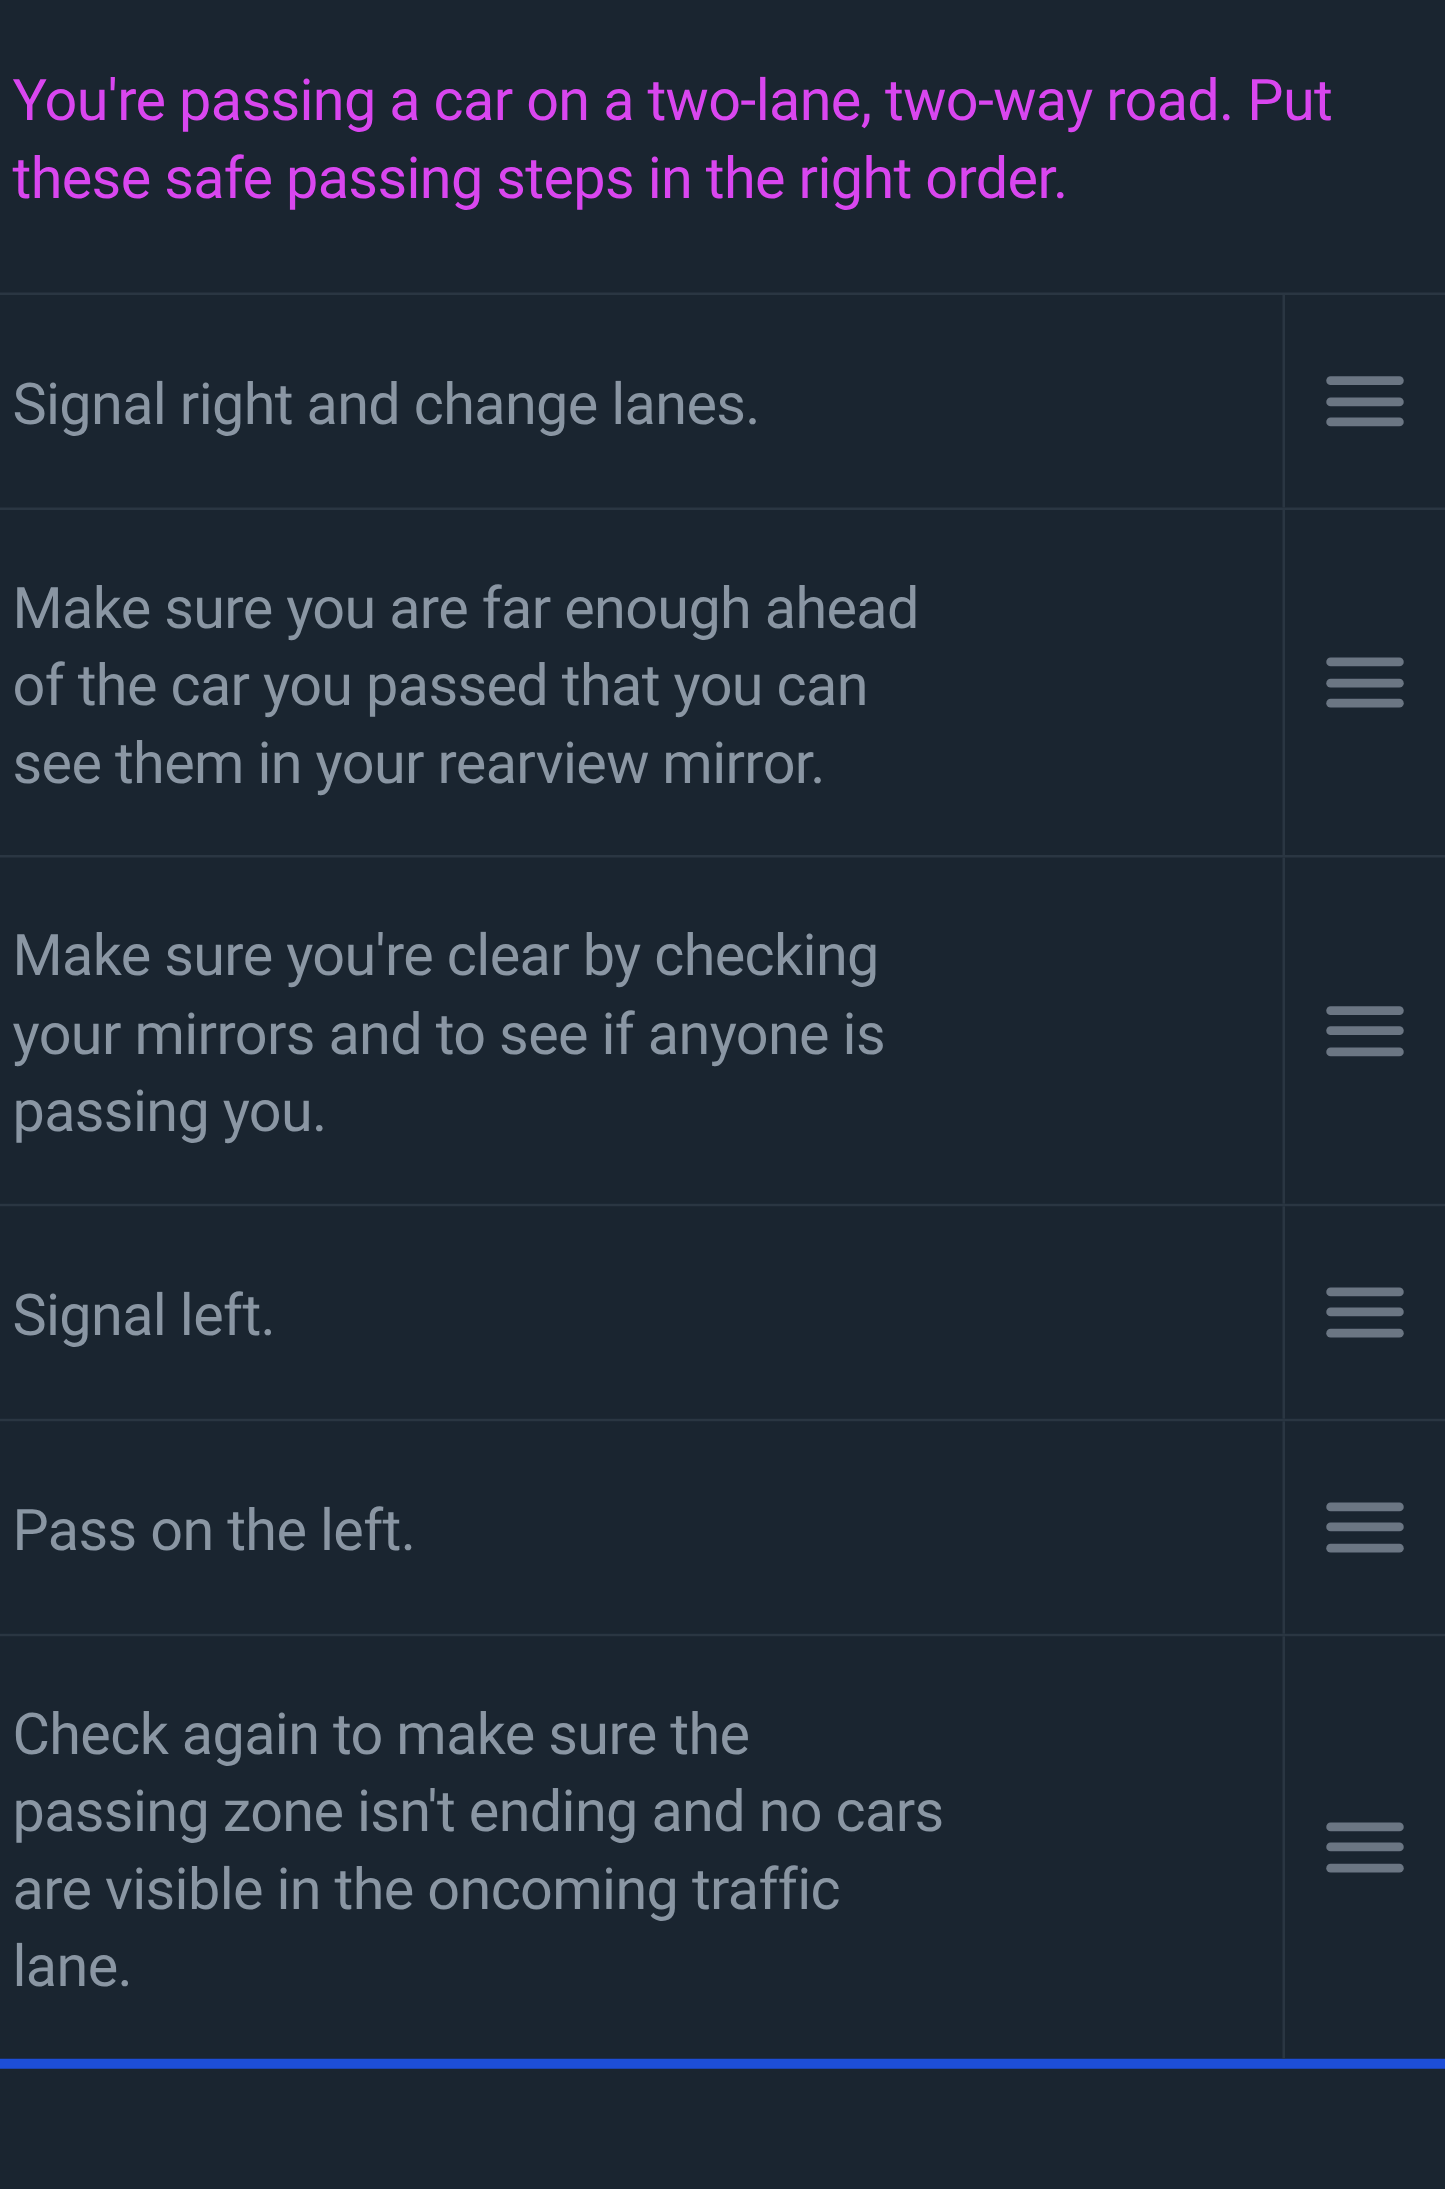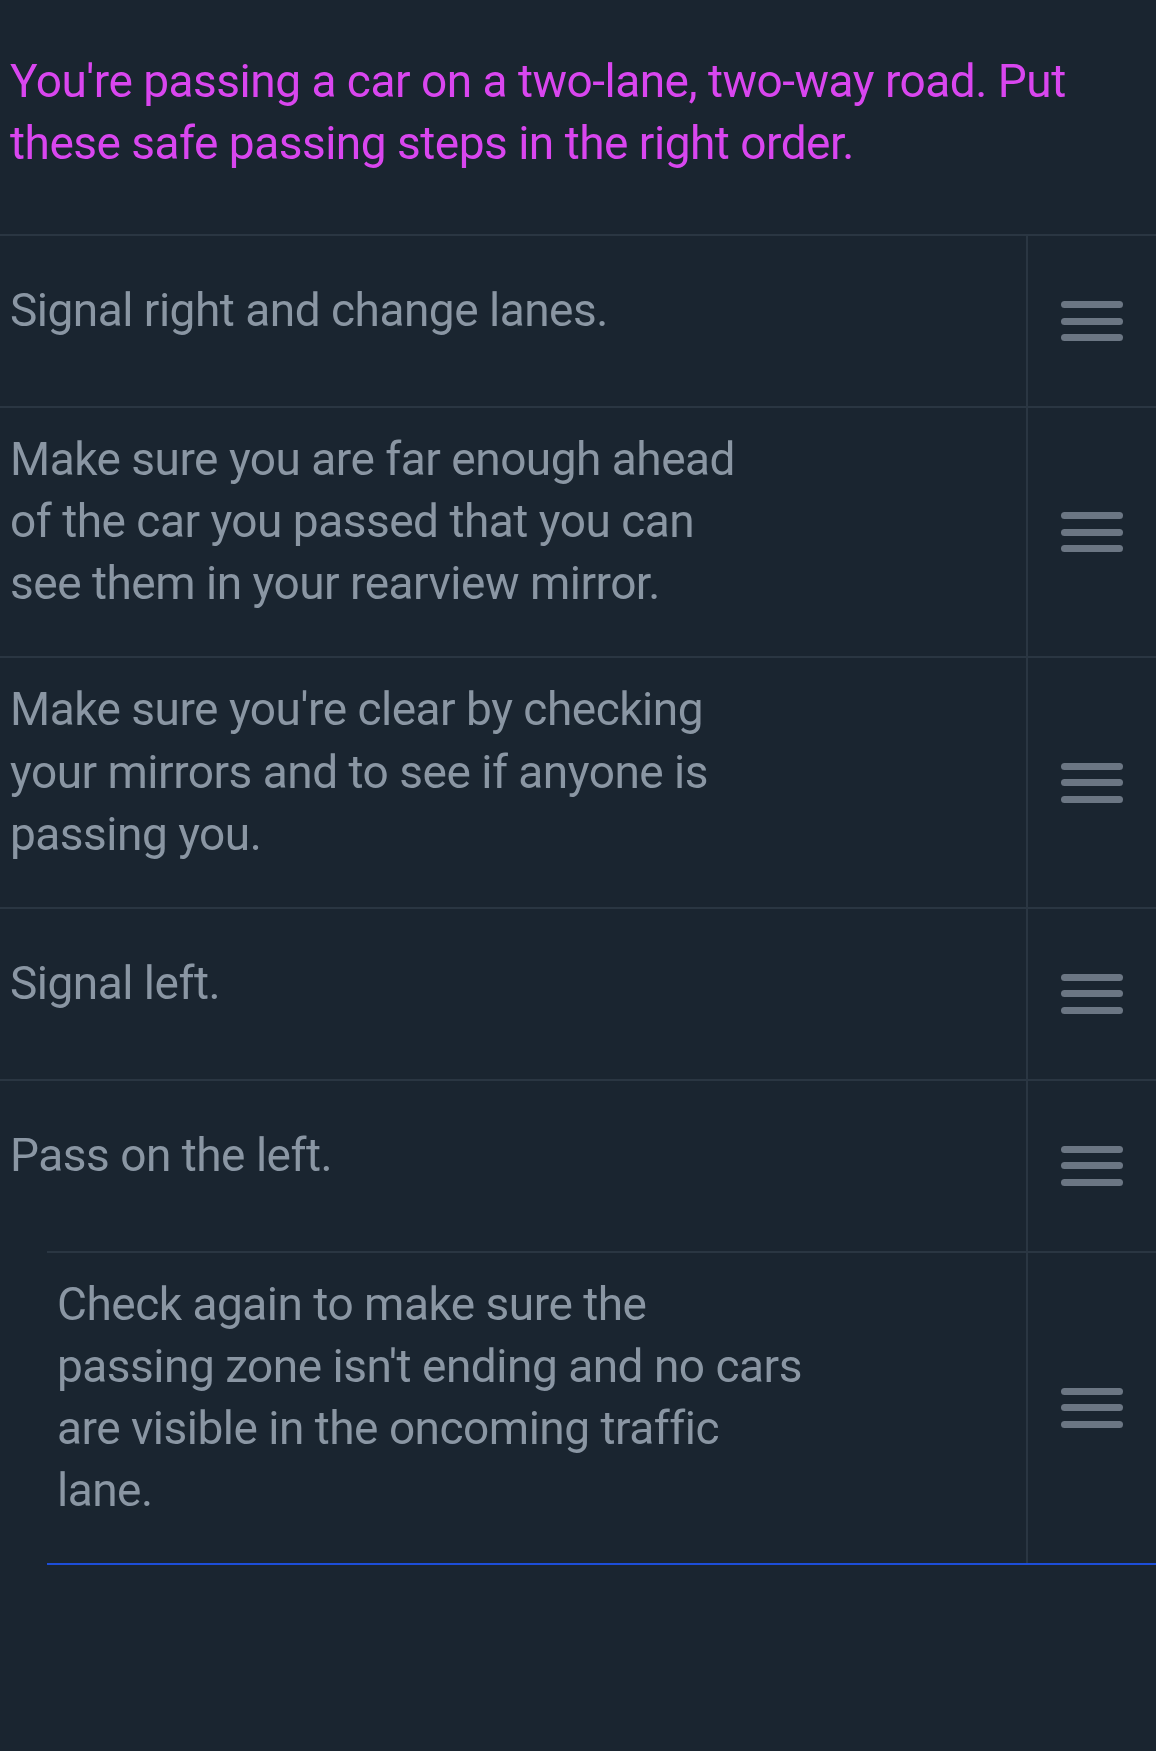--- a/index.html
+++ b/index.html
@@ -34,27 +34,26 @@
     
     .list-item {
       display: flex;
       align-items: stretch;
       border-top: 2px solid #2a3642;
       background-color: #1a2530;
       min-height: 172px;
     }
     
     .list-item:last-child {
-      border-bottom: 2px solid #1d4ed8;
-      margin-left: 47px;
+      border-bottom: 8px solid #1d4ed8;
     }
     
     .item-text-container {
       flex: 1;
-      padding: 20px 30px 42px 10px;
+      padding: 48px 30px 42px 10px;
       display: flex;
       align-items: center;
     }
     
     .item-text {
       color: #8a96a3;
       font-size: 46px;
       line-height: 1.35;
       font-weight: 400;
       letter-spacing: -0.5px;

